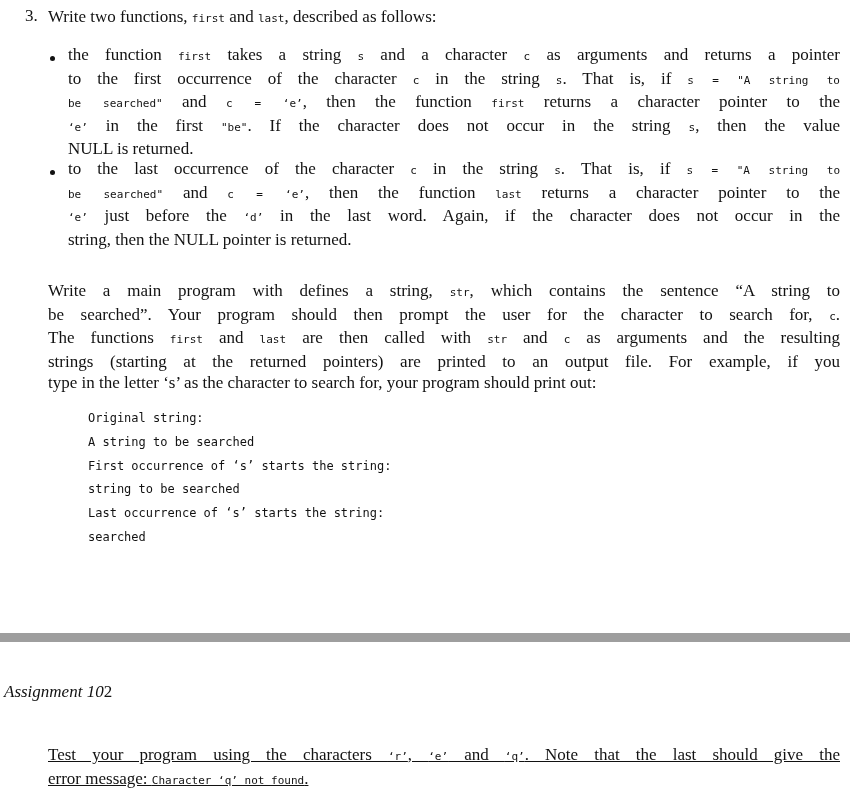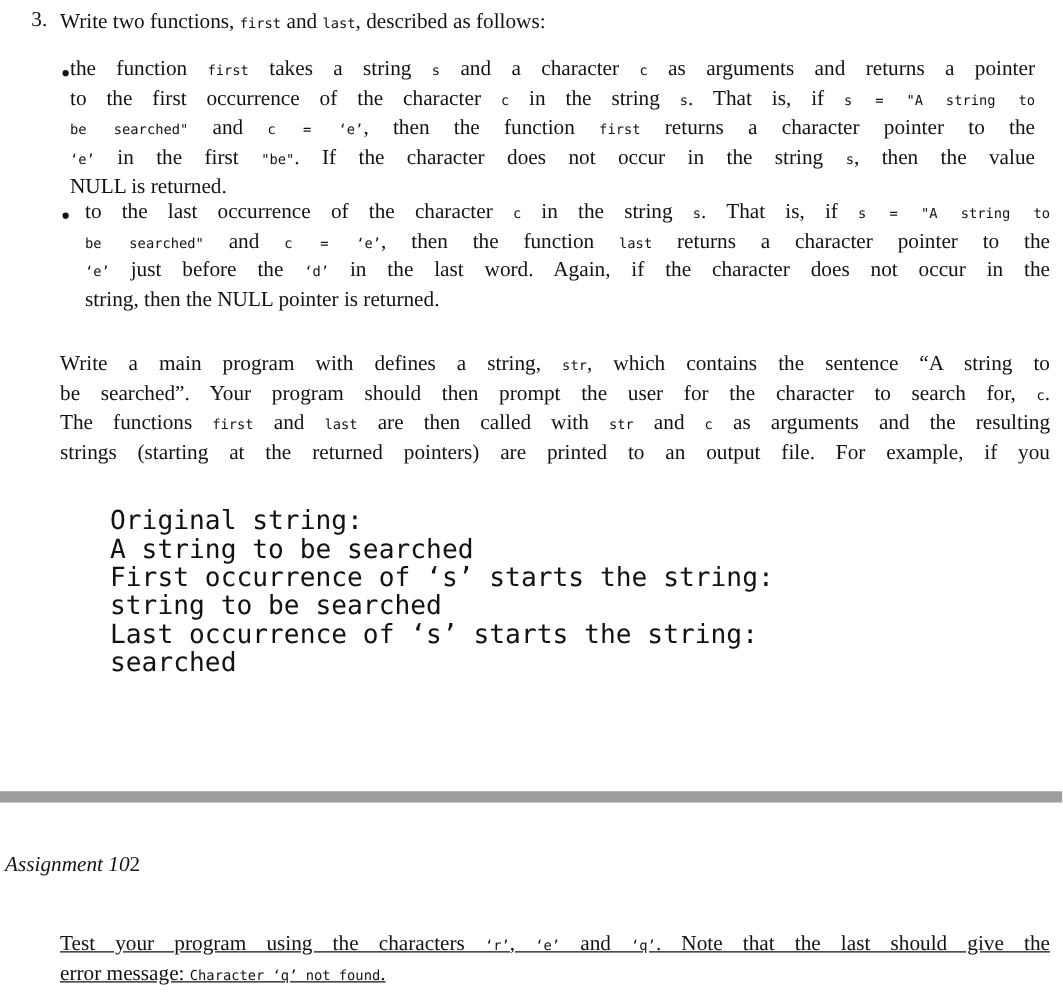--- a/index.html
+++ b/index.html
@@ -13,26 +13,26 @@
     color: #121212;
     overflow: hidden;
   }
   .abs { position: absolute; }
   .line { line-height: 21.5px; }
   .line.fill { text-align: justify; text-align-last: justify; text-justify: inter-word; }
   .rm { font-family: "Liberation Serif", serif; }
   .mono { font-family: "DejaVu Sans Mono", monospace; font-size: 11px; }
   .item-label { left: 25px; top: 6px; }
   .block-intro  { left: 48px; top: 6px;   width: 760px; }
-  .block-bullet1{ left: 56px; top: 44px;  width: 772px; }
+  .block-bullet1{ left: 68px; top: 44px;  width: 772px; }
   .block-bullet2{ left: 68px; top: 158px; width: 772px; }
   .block-para   { left: 48px; top: 280px; width: 792px; }
   .block-code   { left: 88px; top: 406px; width: 740px; }
   .block-code .line { line-height: 21.8px; }
-  .block-code .mono { font-size: 21px; text-align: center; }
+  .block-code .mono { font-size: 12px; text-align: center; }
   .block-bottom { left: 48px; top: 744px; width: 792px; text-decoration: underline; }
   .bullet-dot {
     width: 5px; height: 5px; border-radius: 50%;
     background: #121212;
   }
   .dot1 { left: 50px; top: 56px; }
   .dot2 { left: 50px; top: 170px; }
   .separator-bar {
     left: 0; top: 633px; width: 850px; height: 9px;
     background: #9e9e9e;
@@ -70,20 +70,21 @@
       <div class="line fill"><span class="mono">be searched"</span><span class="rm"> and </span><span class="mono">c = ‘e’</span><span class="rm">, then the function </span><span class="mono">last</span><span class="rm"> returns a character pointer to the</span></div>
       <div class="line fill"><span class="mono">‘e’</span><span class="rm"> just before the </span><span class="mono">‘d’</span><span class="rm"> in the last word. Again, if the character does not occur in the</span></div>
       <div class="line"><span class="rm">string, then the NULL pointer is returned.</span></div>
     </div>
 
   <div class="abs block-para">
       <div class="line fill"><span class="rm">Write a main program with defines a string, </span><span class="mono">str</span><span class="rm">, which contains the sentence “A string to</span></div>
       <div class="line fill"><span class="rm">be searched”. Your program should then prompt the user for the character to search for, </span><span class="mono">c</span><span class="rm">.</span></div>
       <div class="line fill"><span class="rm">The functions </span><span class="mono">first</span><span class="rm"> and </span><span class="mono">last</span><span class="rm"> are then called with </span><span class="mono">str</span><span class="rm"> and </span><span class="mono">c</span><span class="rm"> as arguments and the resulting</span></div>
       <div class="line fill"><span class="rm">strings (starting at the returned pointers) are printed to an output file. For example, if you</span></div>
+      <div class="line"><span class="rm">type in the letter ‘s’ as the character to search for, your program should print out:</span></div>
     </div>
 
   <div class="abs block-code">
       <div class="line"><span class="mono">Original string:</span></div>
       <div class="line"><span class="mono">A string to be searched</span></div>
       <div class="line"><span class="mono">First occurrence of ‘s’ starts the string:</span></div>
       <div class="line"><span class="mono">string to be searched</span></div>
       <div class="line"><span class="mono">Last occurrence of ‘s’ starts the string:</span></div>
       <div class="line"><span class="mono">searched</span></div>
     </div>

